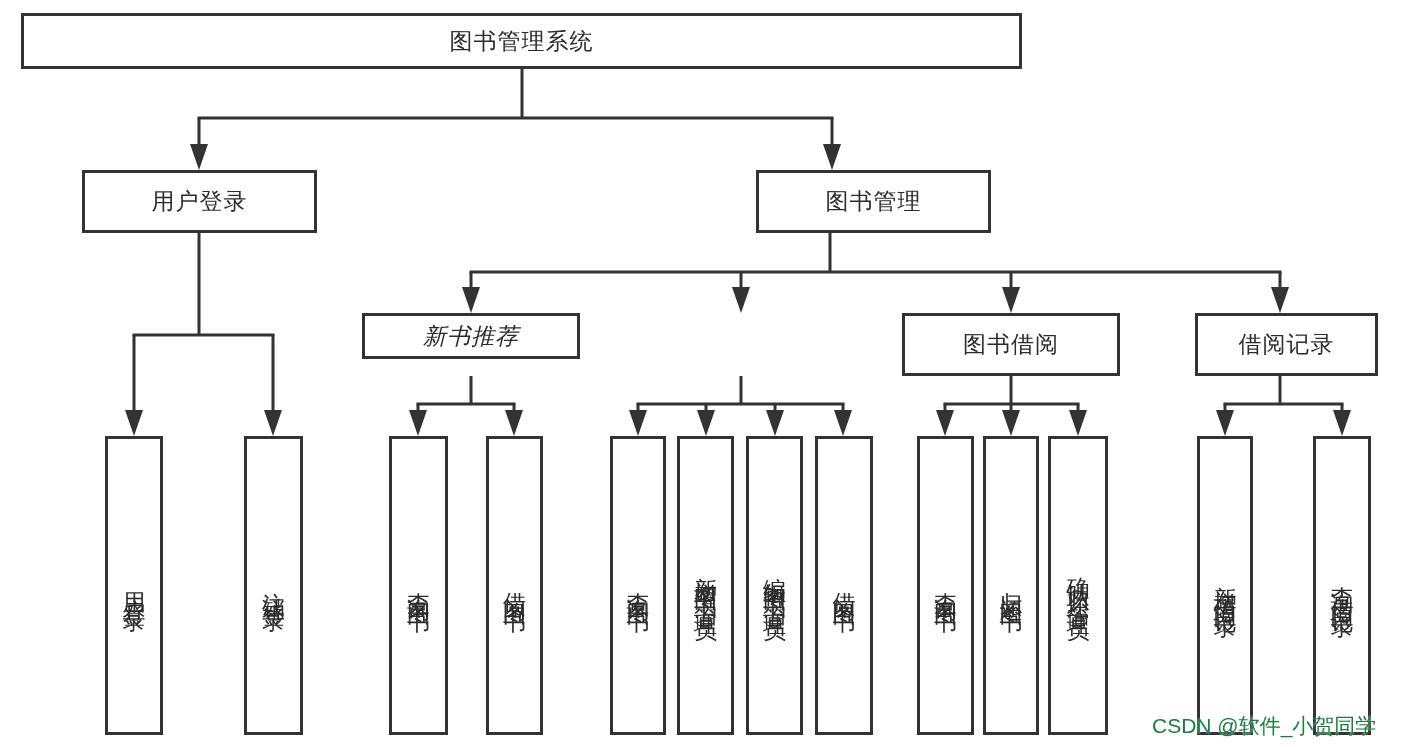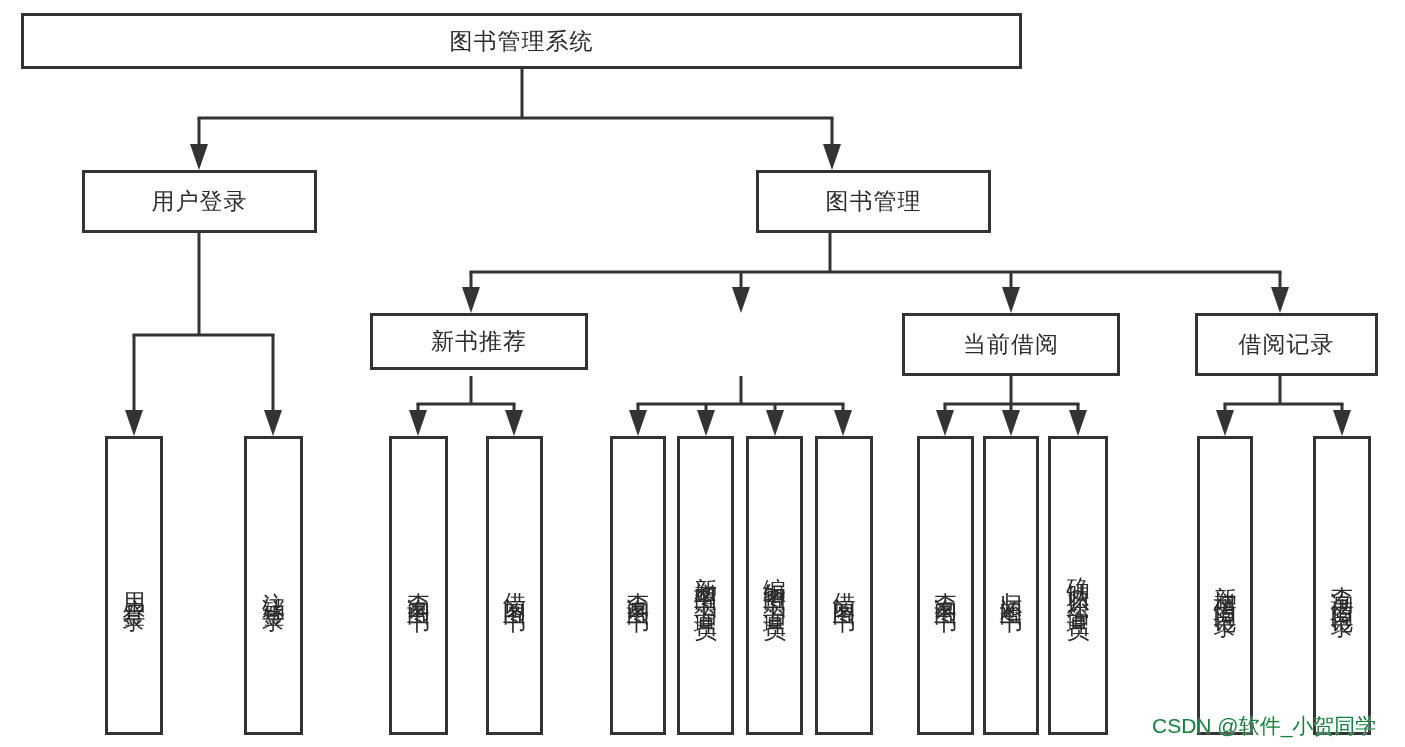--- a/index.html
+++ b/index.html
@@ -127,22 +127,22 @@
       <path d="M1216 410 L1234 410 L1225 436 Z"></path>
       <path d="M1333 410 L1351 410 L1342 436 Z"></path>
     </g>
   </svg>
 
   <div class="node hbox" style="left:21px; top:13px; width:1001px; height:56px;">图书管理系统</div>
 
   <div class="node hbox" style="left:82px; top:170px; width:235px; height:63px;">用户登录</div>
   <div class="node hbox" style="left:712px; top:170px; width:235px; height:63px;margin-left:44px;">图书管理</div>
 
-  <div class="node hbox" style="left:370px; top:313px; width:218px; height:57px;">新书推荐</div>
-  <div class="node hbox" style="left:902px; top:313px; width:218px; height:63px;">当前借阅</div>
+  <div class="node hbox" style="left:362px; top:313px; width:218px; height:46px;font-style:italic;">新书推荐</div>
+  <div class="node hbox" style="left:902px; top:313px; width:218px; height:63px;">图书借阅</div>
   <div class="node hbox" style="left:1171px; top:313px; width:183px; height:63px;margin-left:24px;">借阅记录</div>
 
   <div class="node vbox" style="left:105px; top:436px; width:58px; height:299px;">
     <span class="vtext">用户登录</span>
   </div>
   <div class="node vbox" style="left:244px; top:436px; width:59px; height:299px;">
     <span class="vtext">注销登录</span>
   </div>
 
   <div class="node vbox" style="left:389px; top:436px; width:59px; height:299px;">

